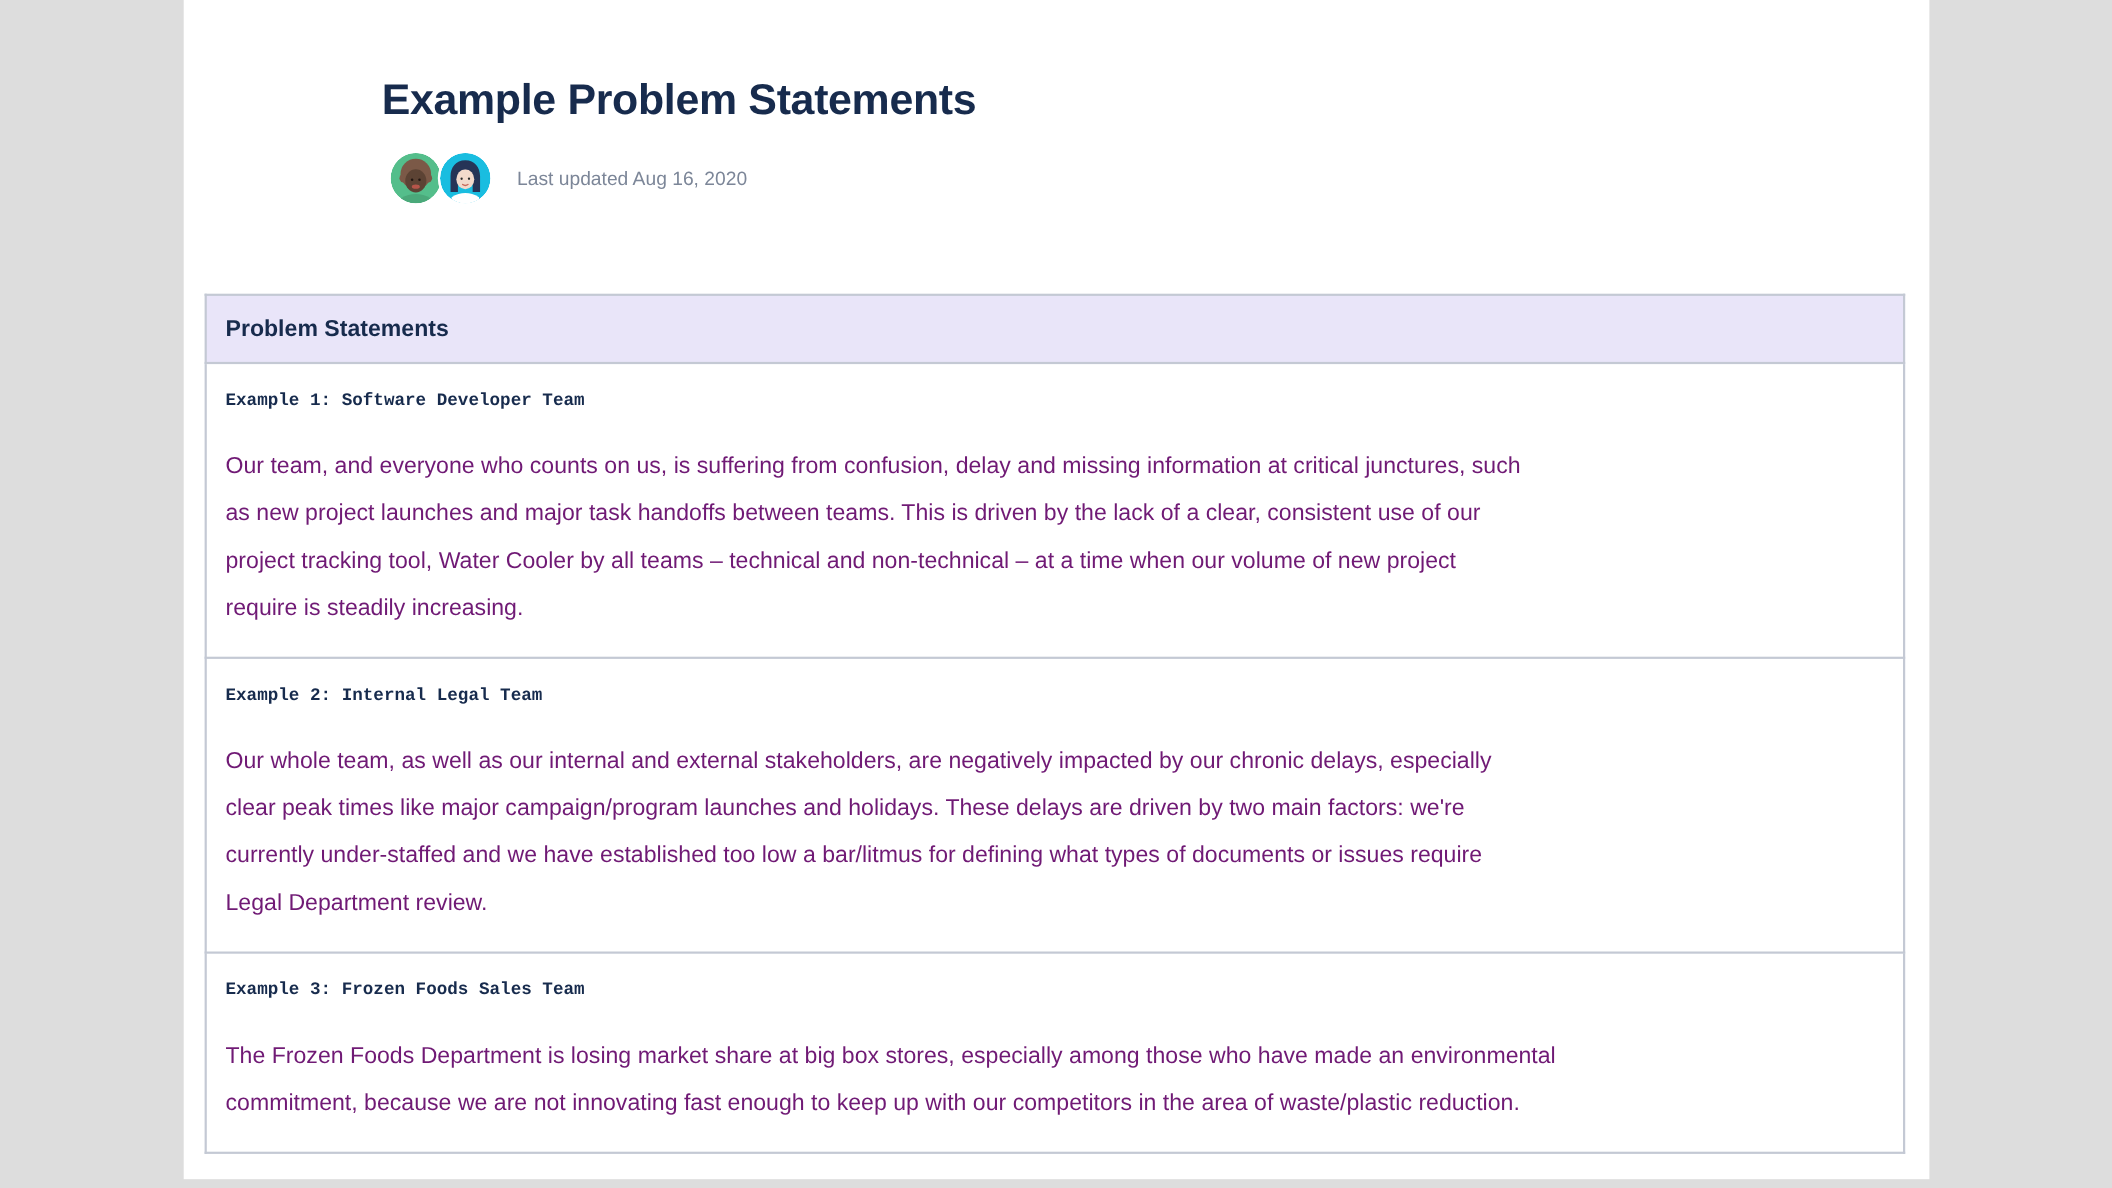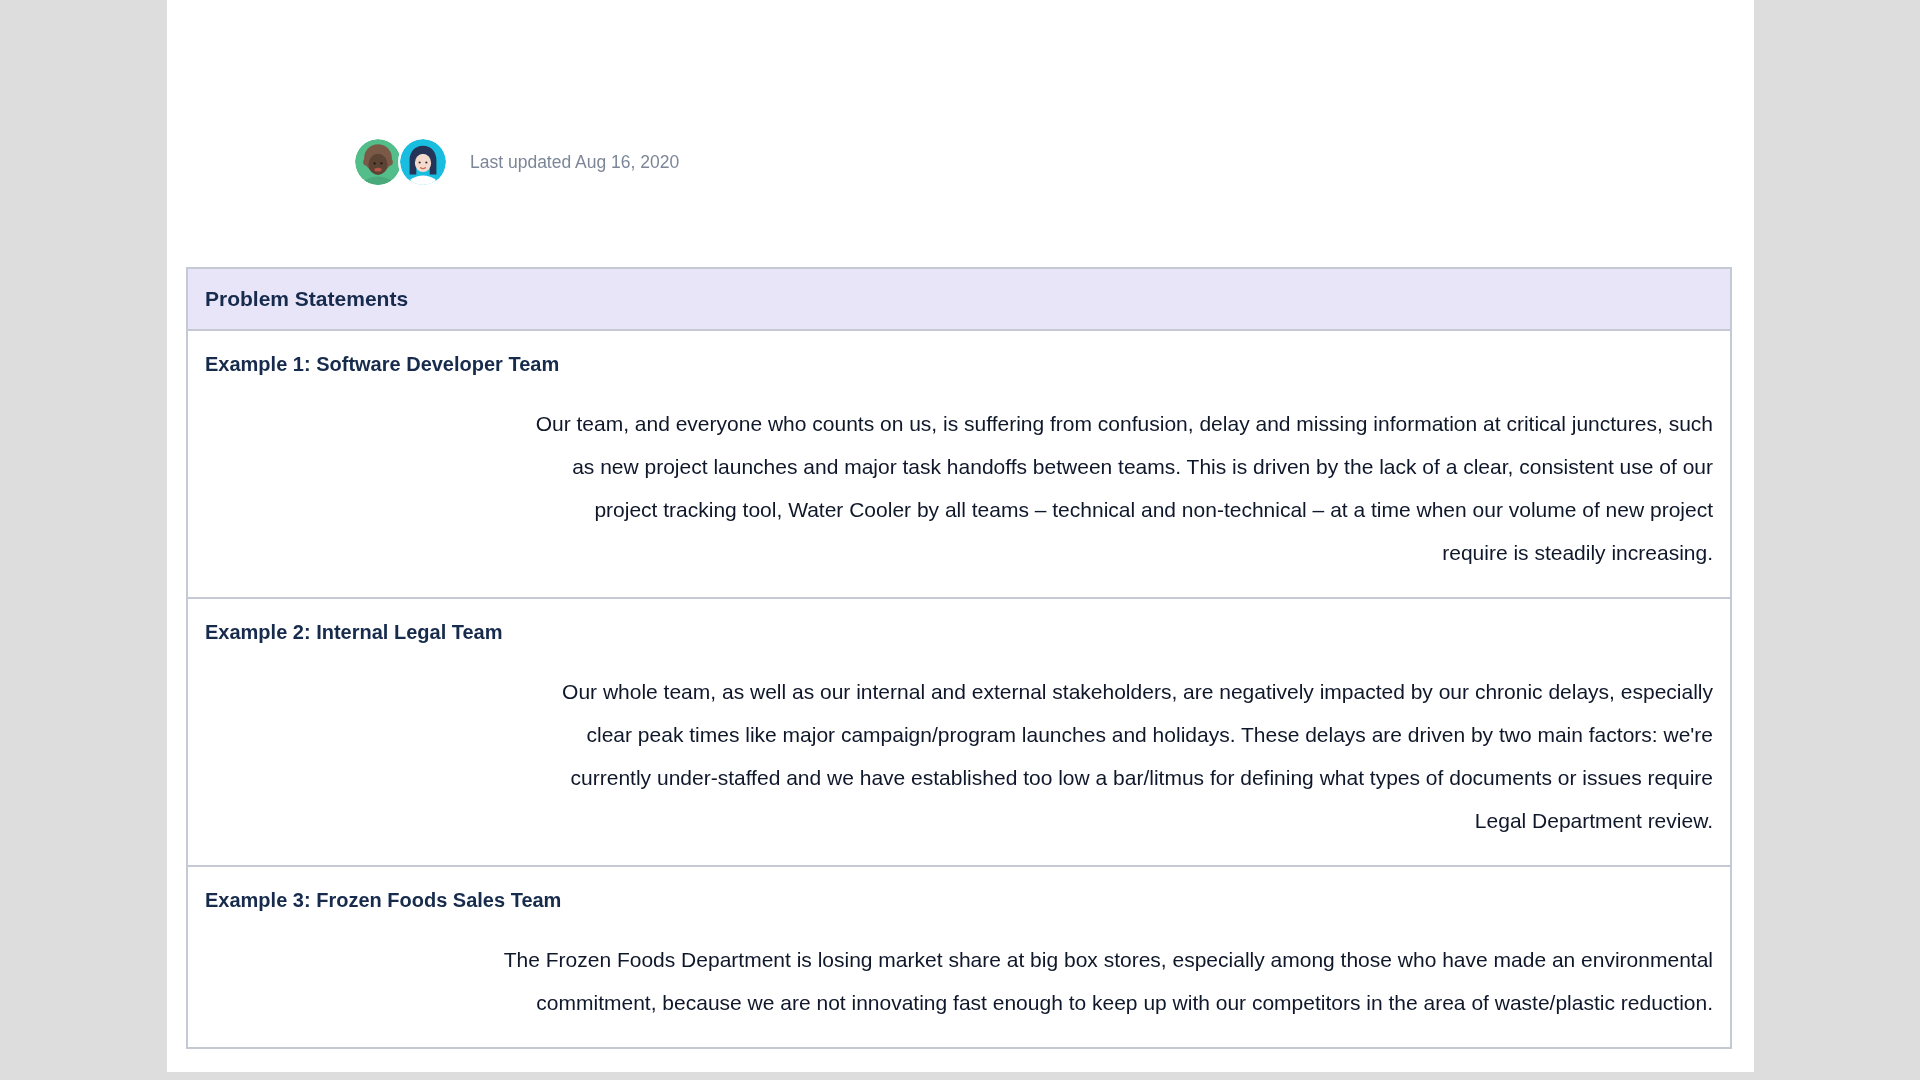--- a/index.html
+++ b/index.html
@@ -75,41 +75,42 @@
     font-size: 21px;
     font-weight: bold;
     color: #172b4d;
   }
   table.problem-table td {
     padding: 19px 17px 23px 17px;
     background: #ffffff;
   }
   .example-heading {
     margin: 0 0 24px 0;
-    font-size: 20px;
+    font-size: 16px;
     font-weight: bold;
     line-height: 28px;
     color: #172b4d;
     white-space: nowrap;
     overflow: hidden;
+    font-family: Liberation Mono, monospace;
   }
   .pline {
     font-size: 21px;
     line-height: 43px;
-    color: #0f172a;
+    color: #701a75;
     white-space: nowrap;
     overflow: hidden;
-    text-align: right;
   }
 </style>
 </head>
 <body>
 
 <div class="content-page">
 
+  <h1 class="page-title">Example Problem Statements</h1>
 
   <div class="byline">
     <div class="avatar-group">
       <div class="avatar">
         <svg viewBox="0 0 48 48">
           <clipPath id="clipA">
               <circle cx="24" cy="24" r="24"></circle>
             </clipPath>
           <g clip-path="url(#clipA)">
             <circle cx="24" cy="24" r="24" fill="#54be8b"></circle>

